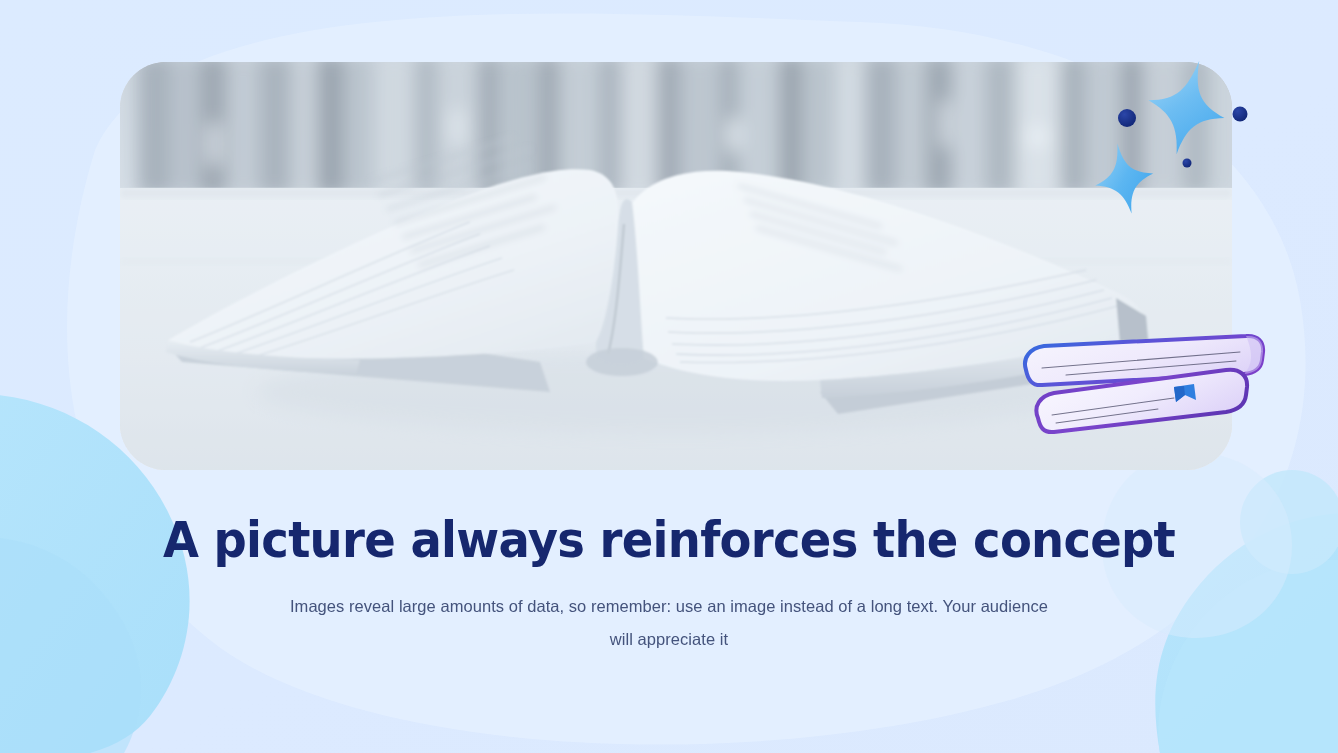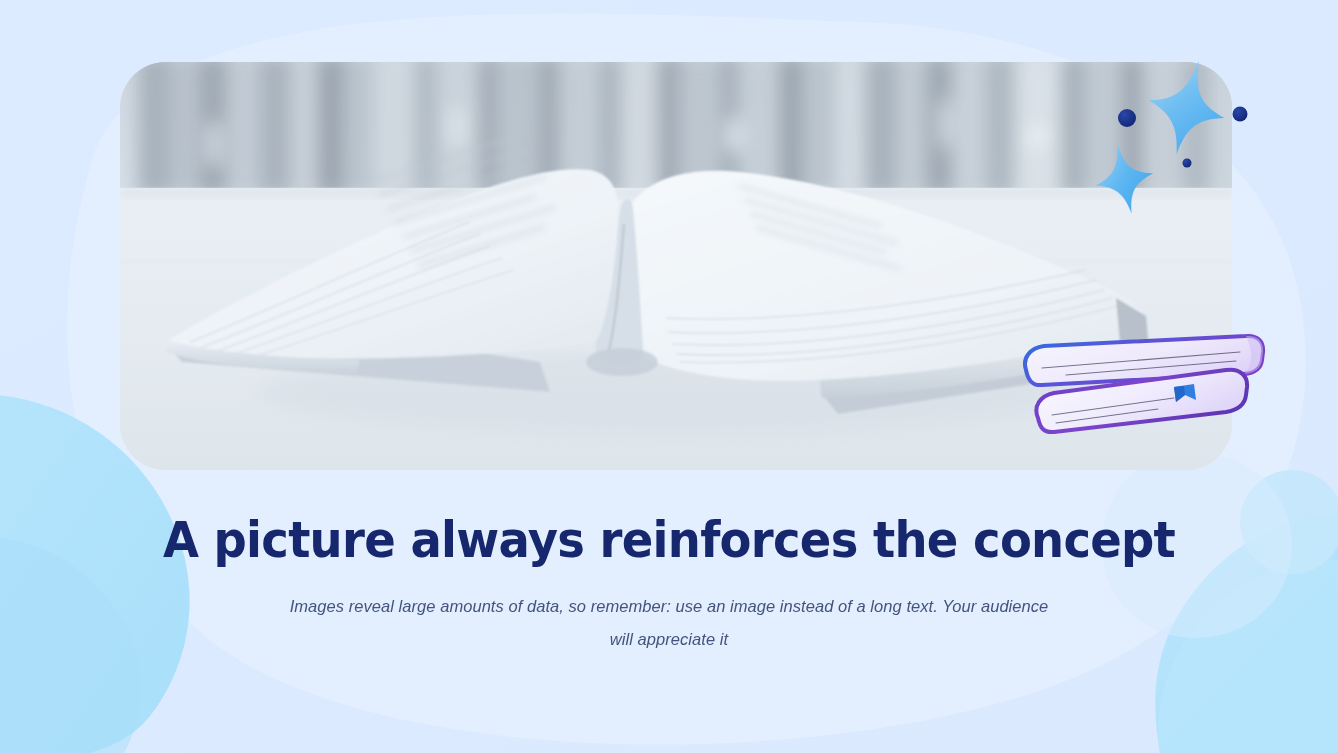--- a/index.html
+++ b/index.html
@@ -74,21 +74,20 @@
 
   .slide-subtitle {
     margin: 22px auto 0 auto;
     width: 760px;
     font-family: "Liberation Sans", sans-serif;
     font-size: 16.5px;
     font-weight: 400;
     color: #44537c;
     line-height: 2.0;
     letter-spacing: 0.05px;
-    font-style: italic;
   }
 
   
   .deco-stars {
     position: absolute;
     left: 1080px;
     top: 45px;
     width: 200px;
     height: 185px;
     pointer-events: none;

